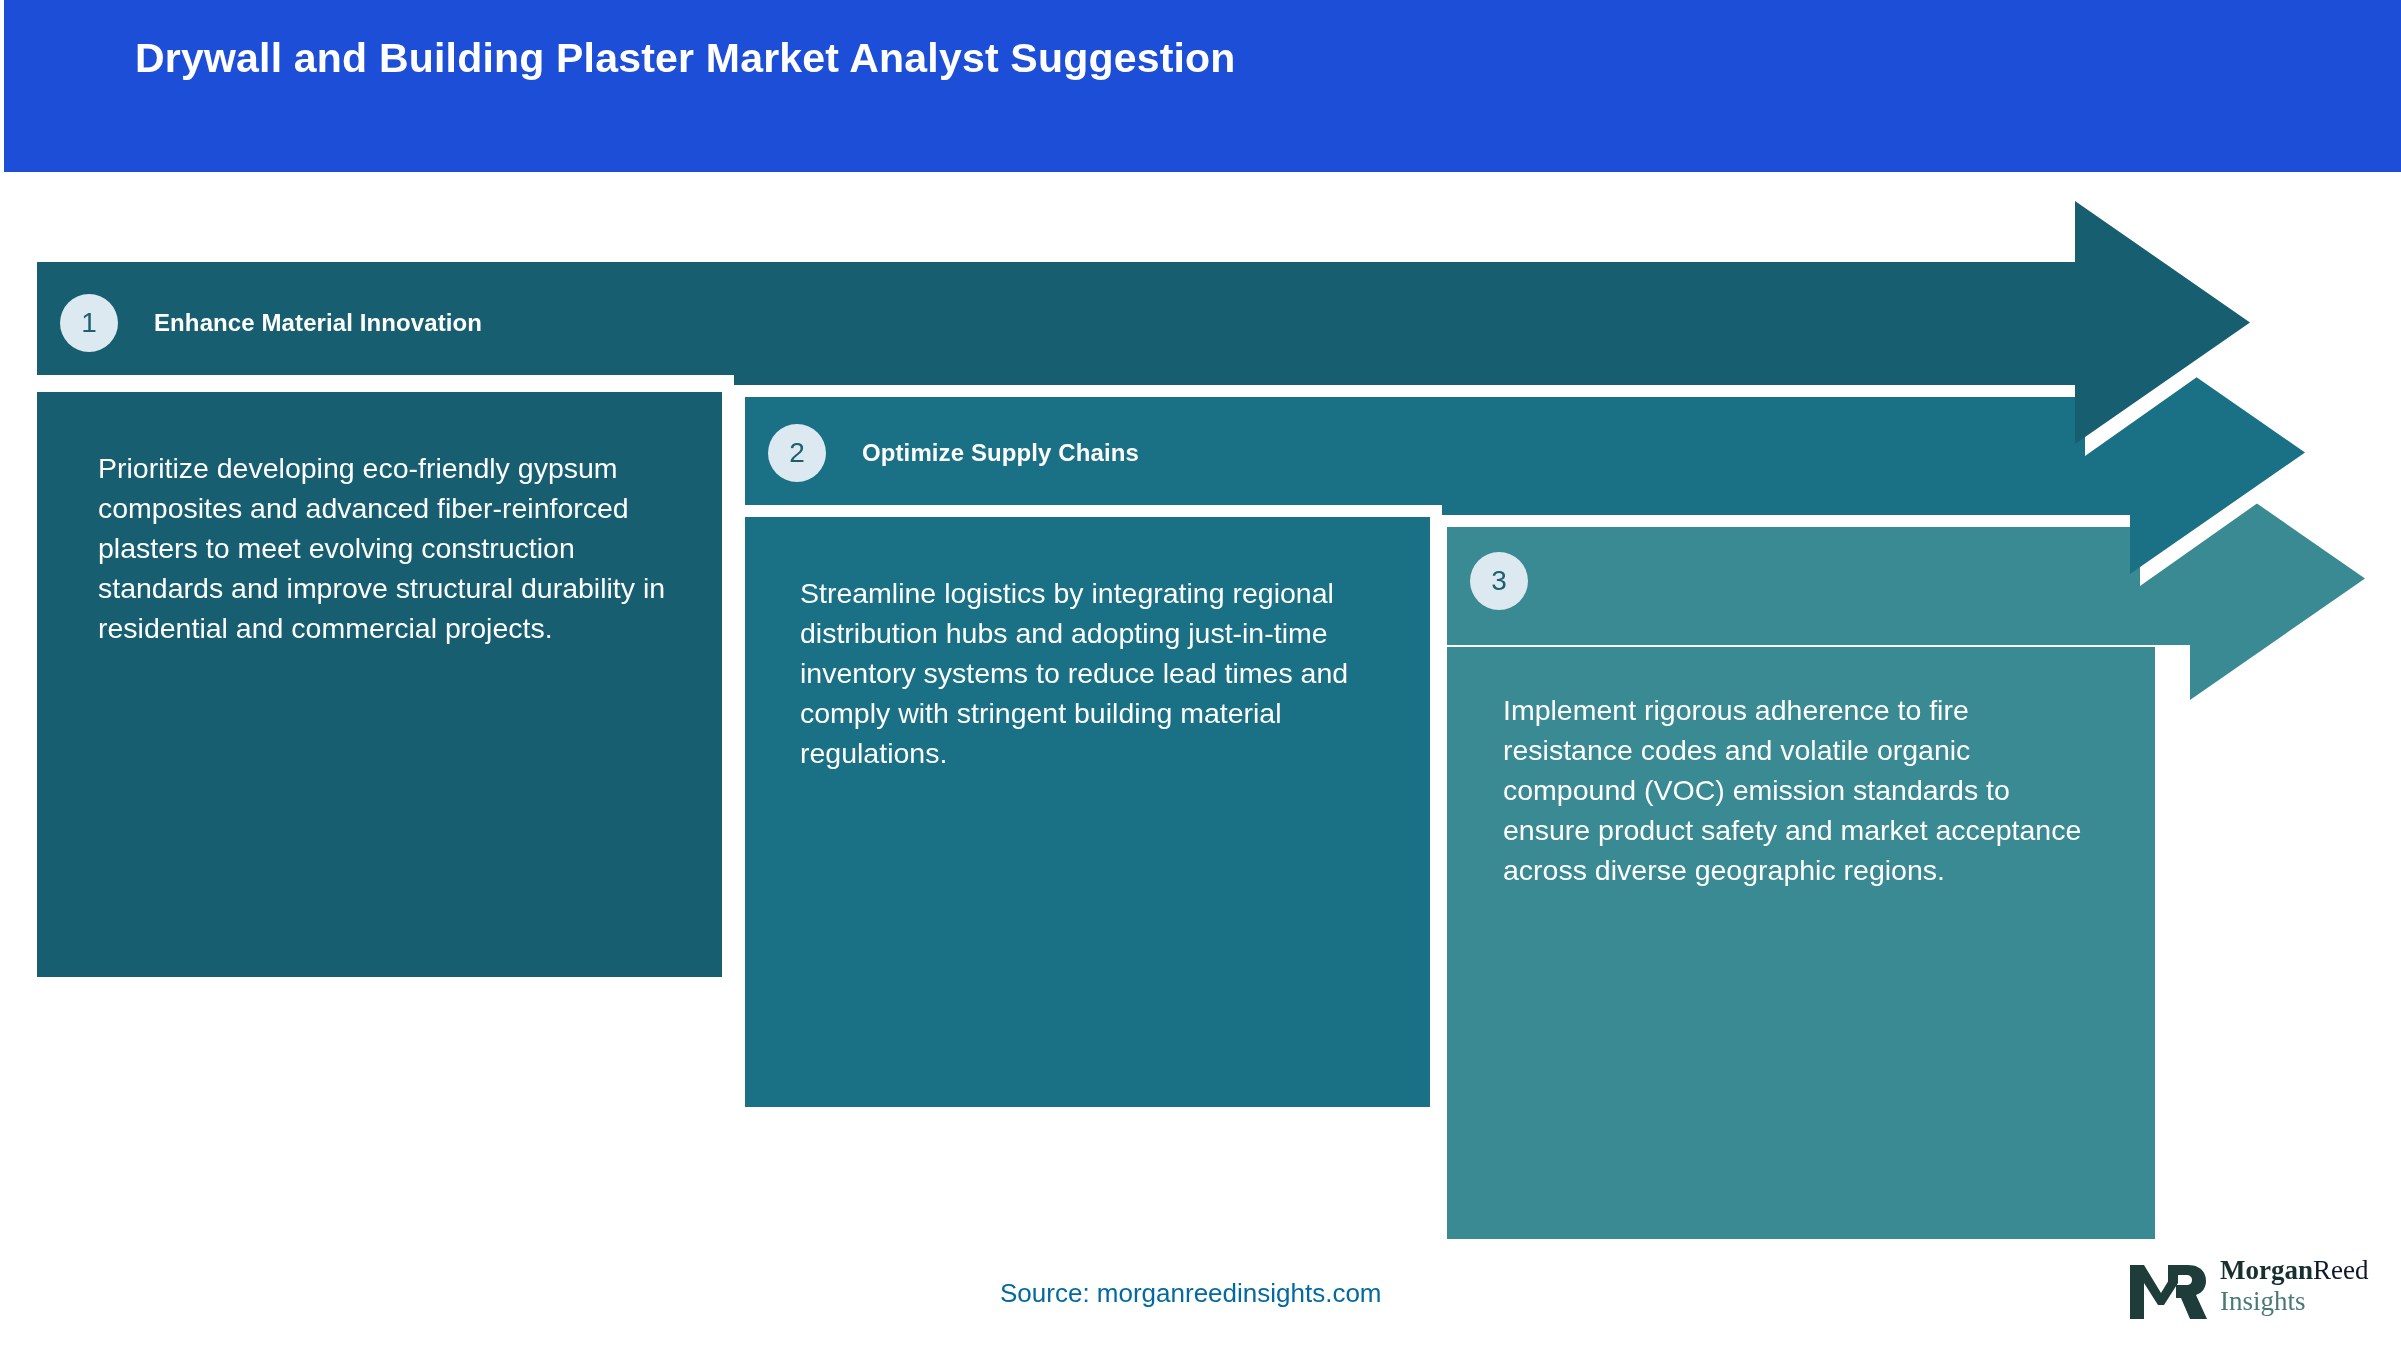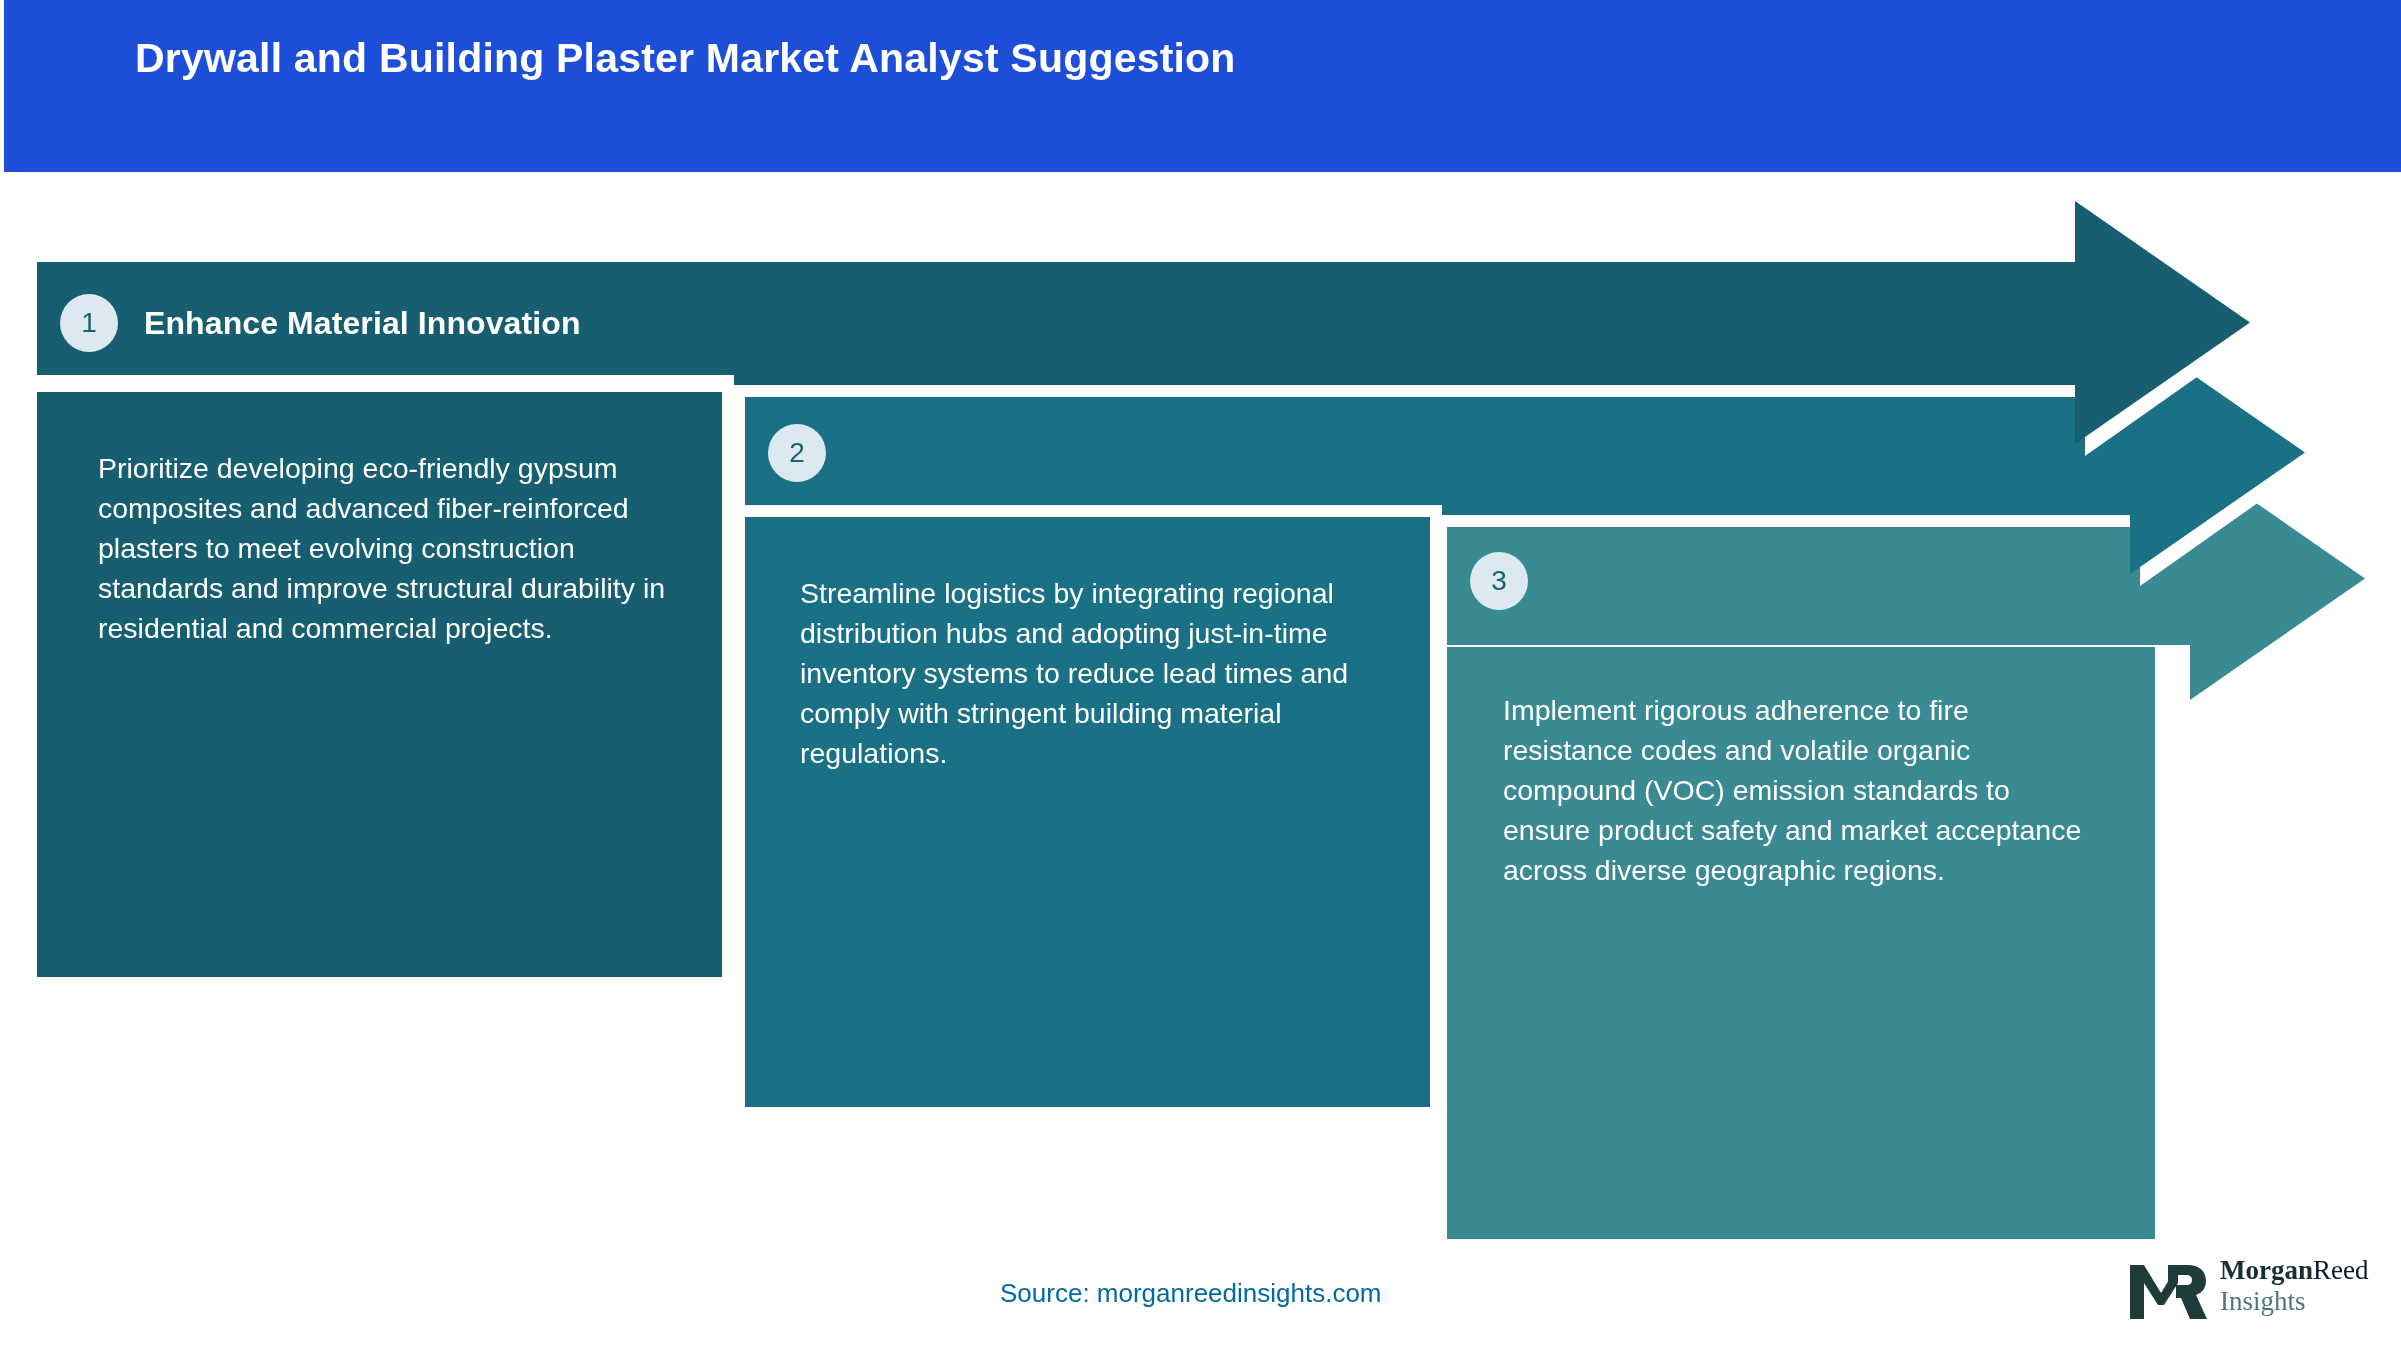--- a/index.html
+++ b/index.html
@@ -29,21 +29,21 @@
   .bar-header {
     position:absolute; display:flex; align-items:center;
   }
   .num-circle {
     width:58px; height:58px; border-radius:50%;
     background:#dce9f1; flex:0 0 58px;
     display:flex; align-items:center; justify-content:center;
     font-size:28px; font-weight:500; color:#1c5f6e;
   }
   .bar-title {
-    margin-left:26px; font-size:32px; font-weight:bold;
+    margin-left:36px; font-size:24px; font-weight:bold;
     color:#ffffff; white-space:nowrap; letter-spacing:.1px;
   }
 
   #bar-header-1 { left:60px;   top:294px; }
   #bar-header-2 { left:768px;  top:424px; }
   #bar-header-3 { left:1470px; top:552px; }
 
   
   .card-text {
     position:absolute;
@@ -99,20 +99,21 @@
     </g>
   </svg>
 
   <div class="bar-header" id="bar-header-1">
     <div class="num-circle">1</div>
     <div class="bar-title">Enhance Material Innovation</div>
   </div>
 
   <div class="bar-header" id="bar-header-2">
     <div class="num-circle">2</div>
+    <div class="bar-title">Optimize Supply Chains</div>
   </div>
 
   <div class="bar-header" id="bar-header-3">
     <div class="num-circle">3</div>
   </div>
 
   <div class="card-text" id="card-text-1">Prioritize developing eco-friendly gypsum composites and advanced fiber-reinforced plasters to meet evolving construction standards and improve structural durability in residential and commercial projects.</div>
   <div class="card-text" id="card-text-3">Implement rigorous adherence to fire resistance codes and volatile organic compound (VOC) emission standards to ensure product safety and market acceptance across diverse geographic regions.</div>
   <div class="card-text" id="card-text-2">Streamline logistics by integrating regional distribution hubs and adopting just-in-time inventory systems to reduce lead times and comply with stringent building material regulations.</div>
 </div>

